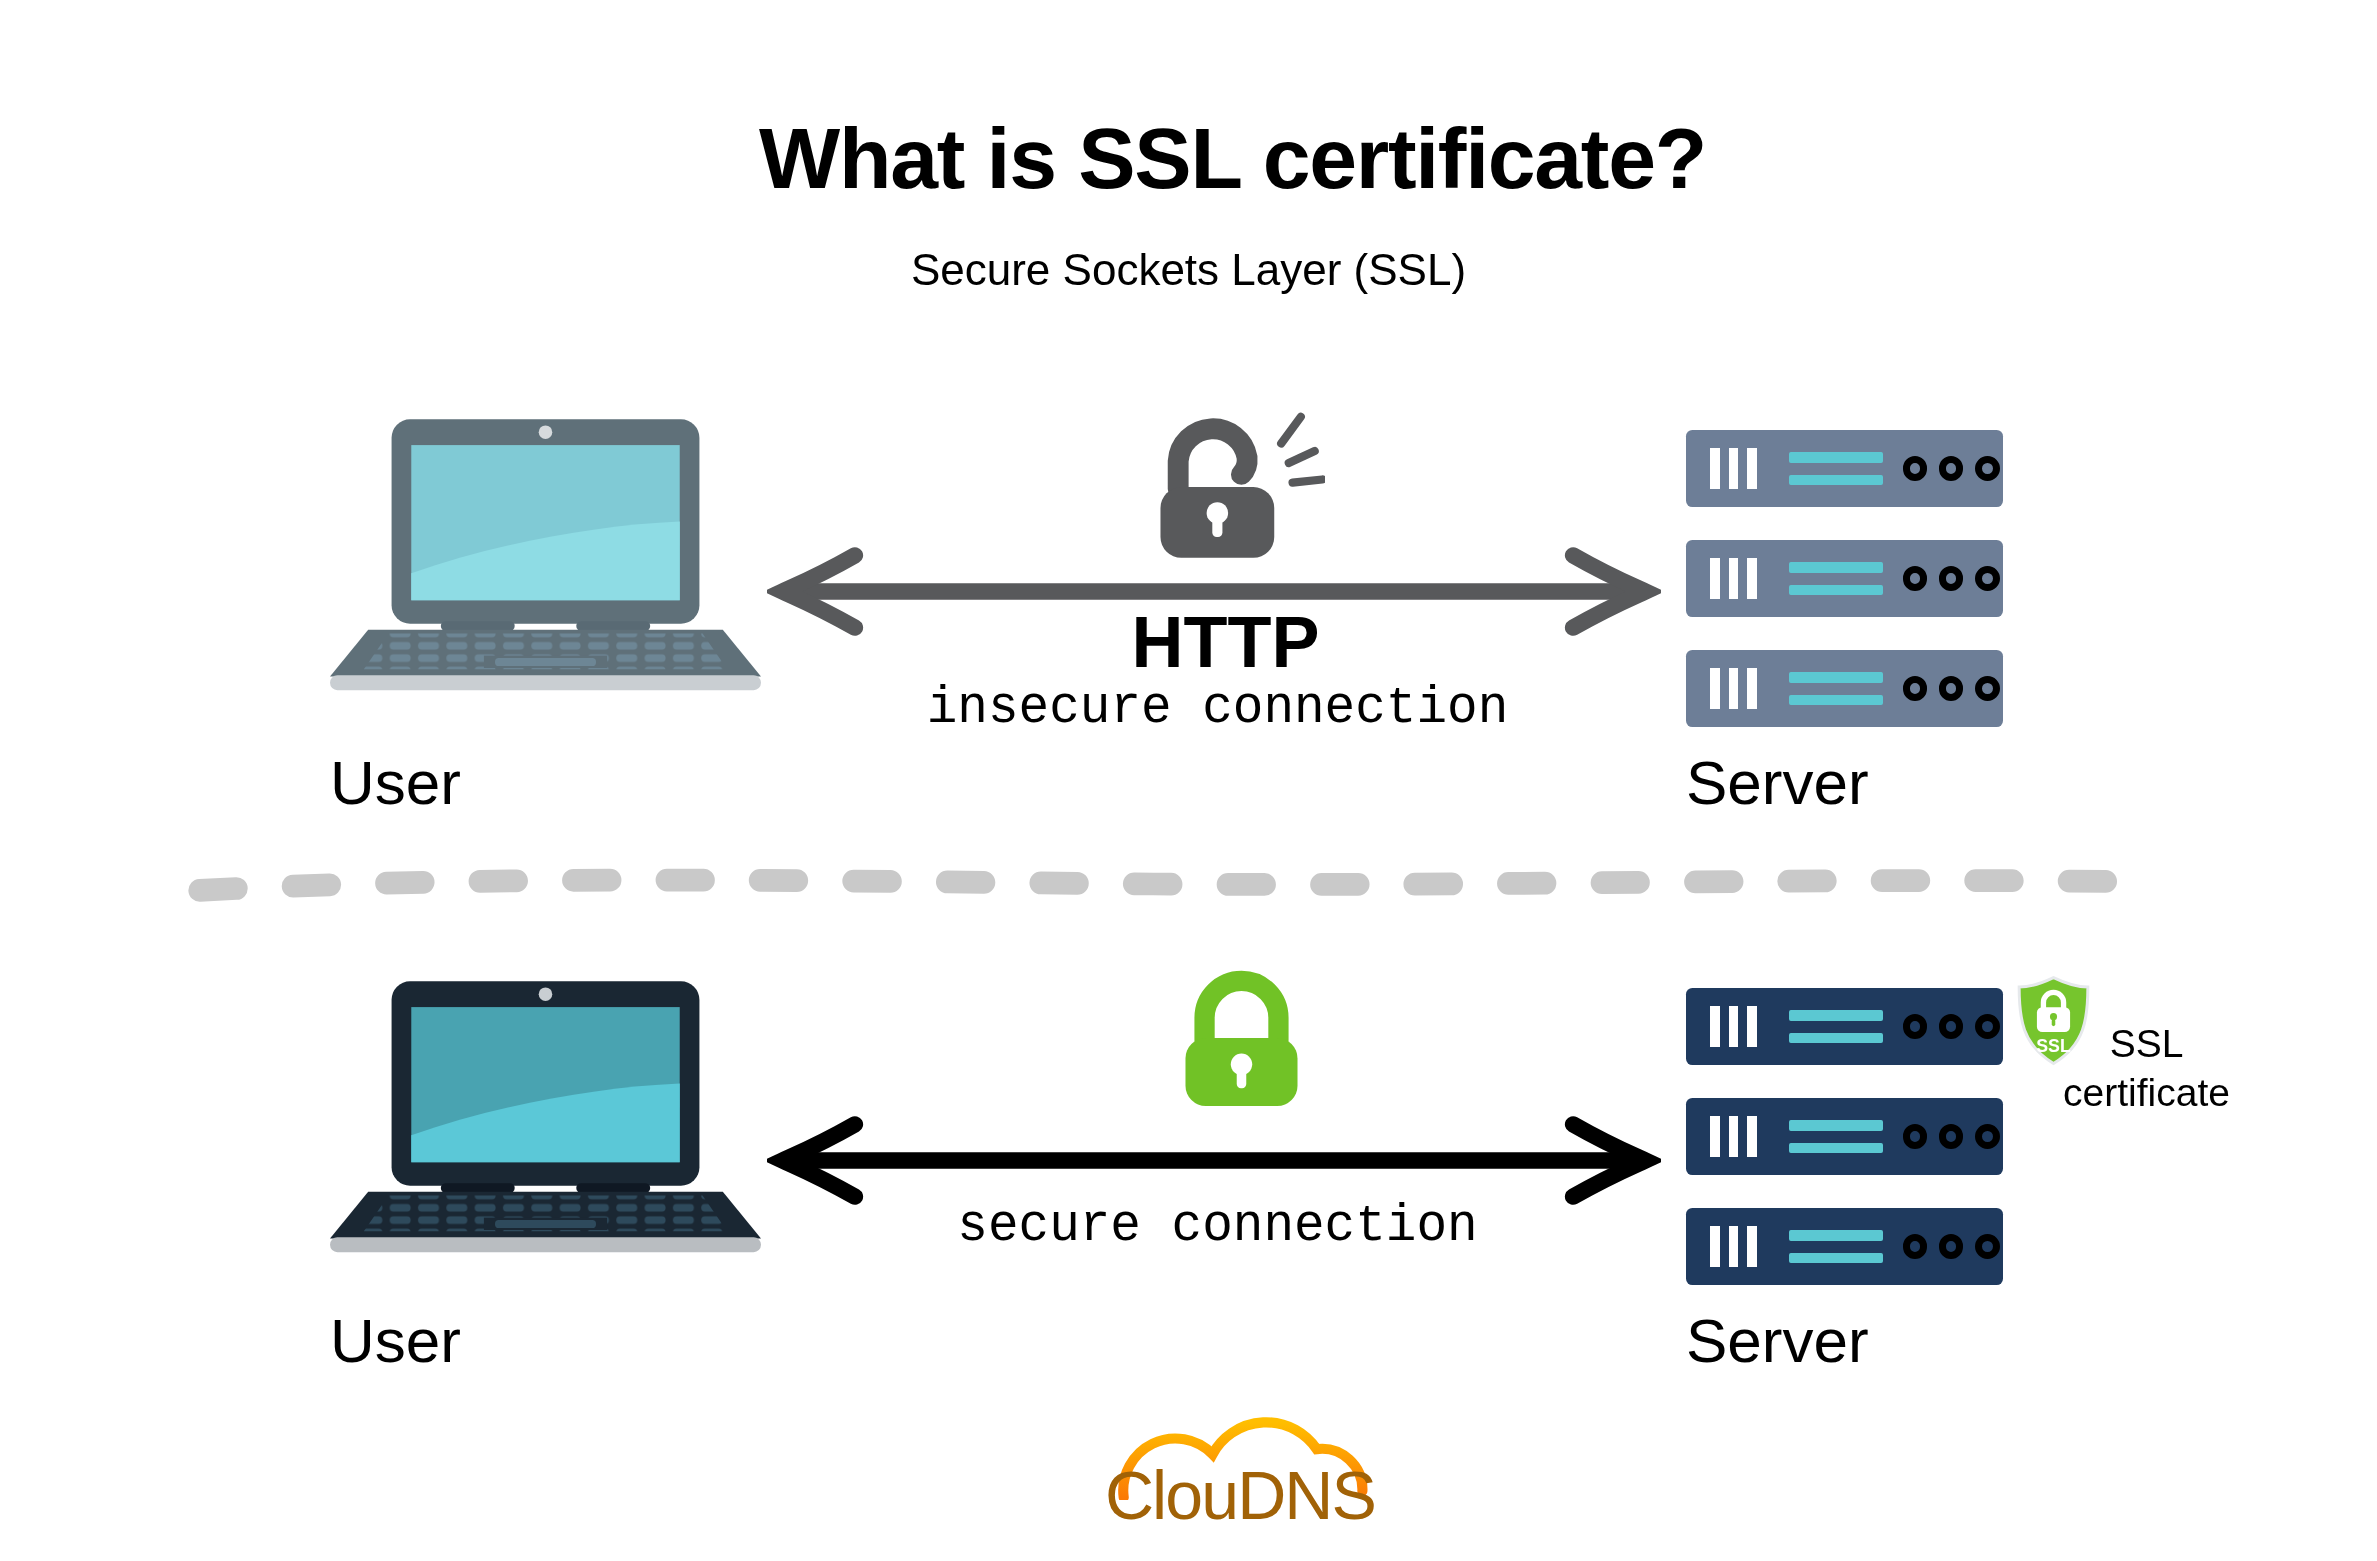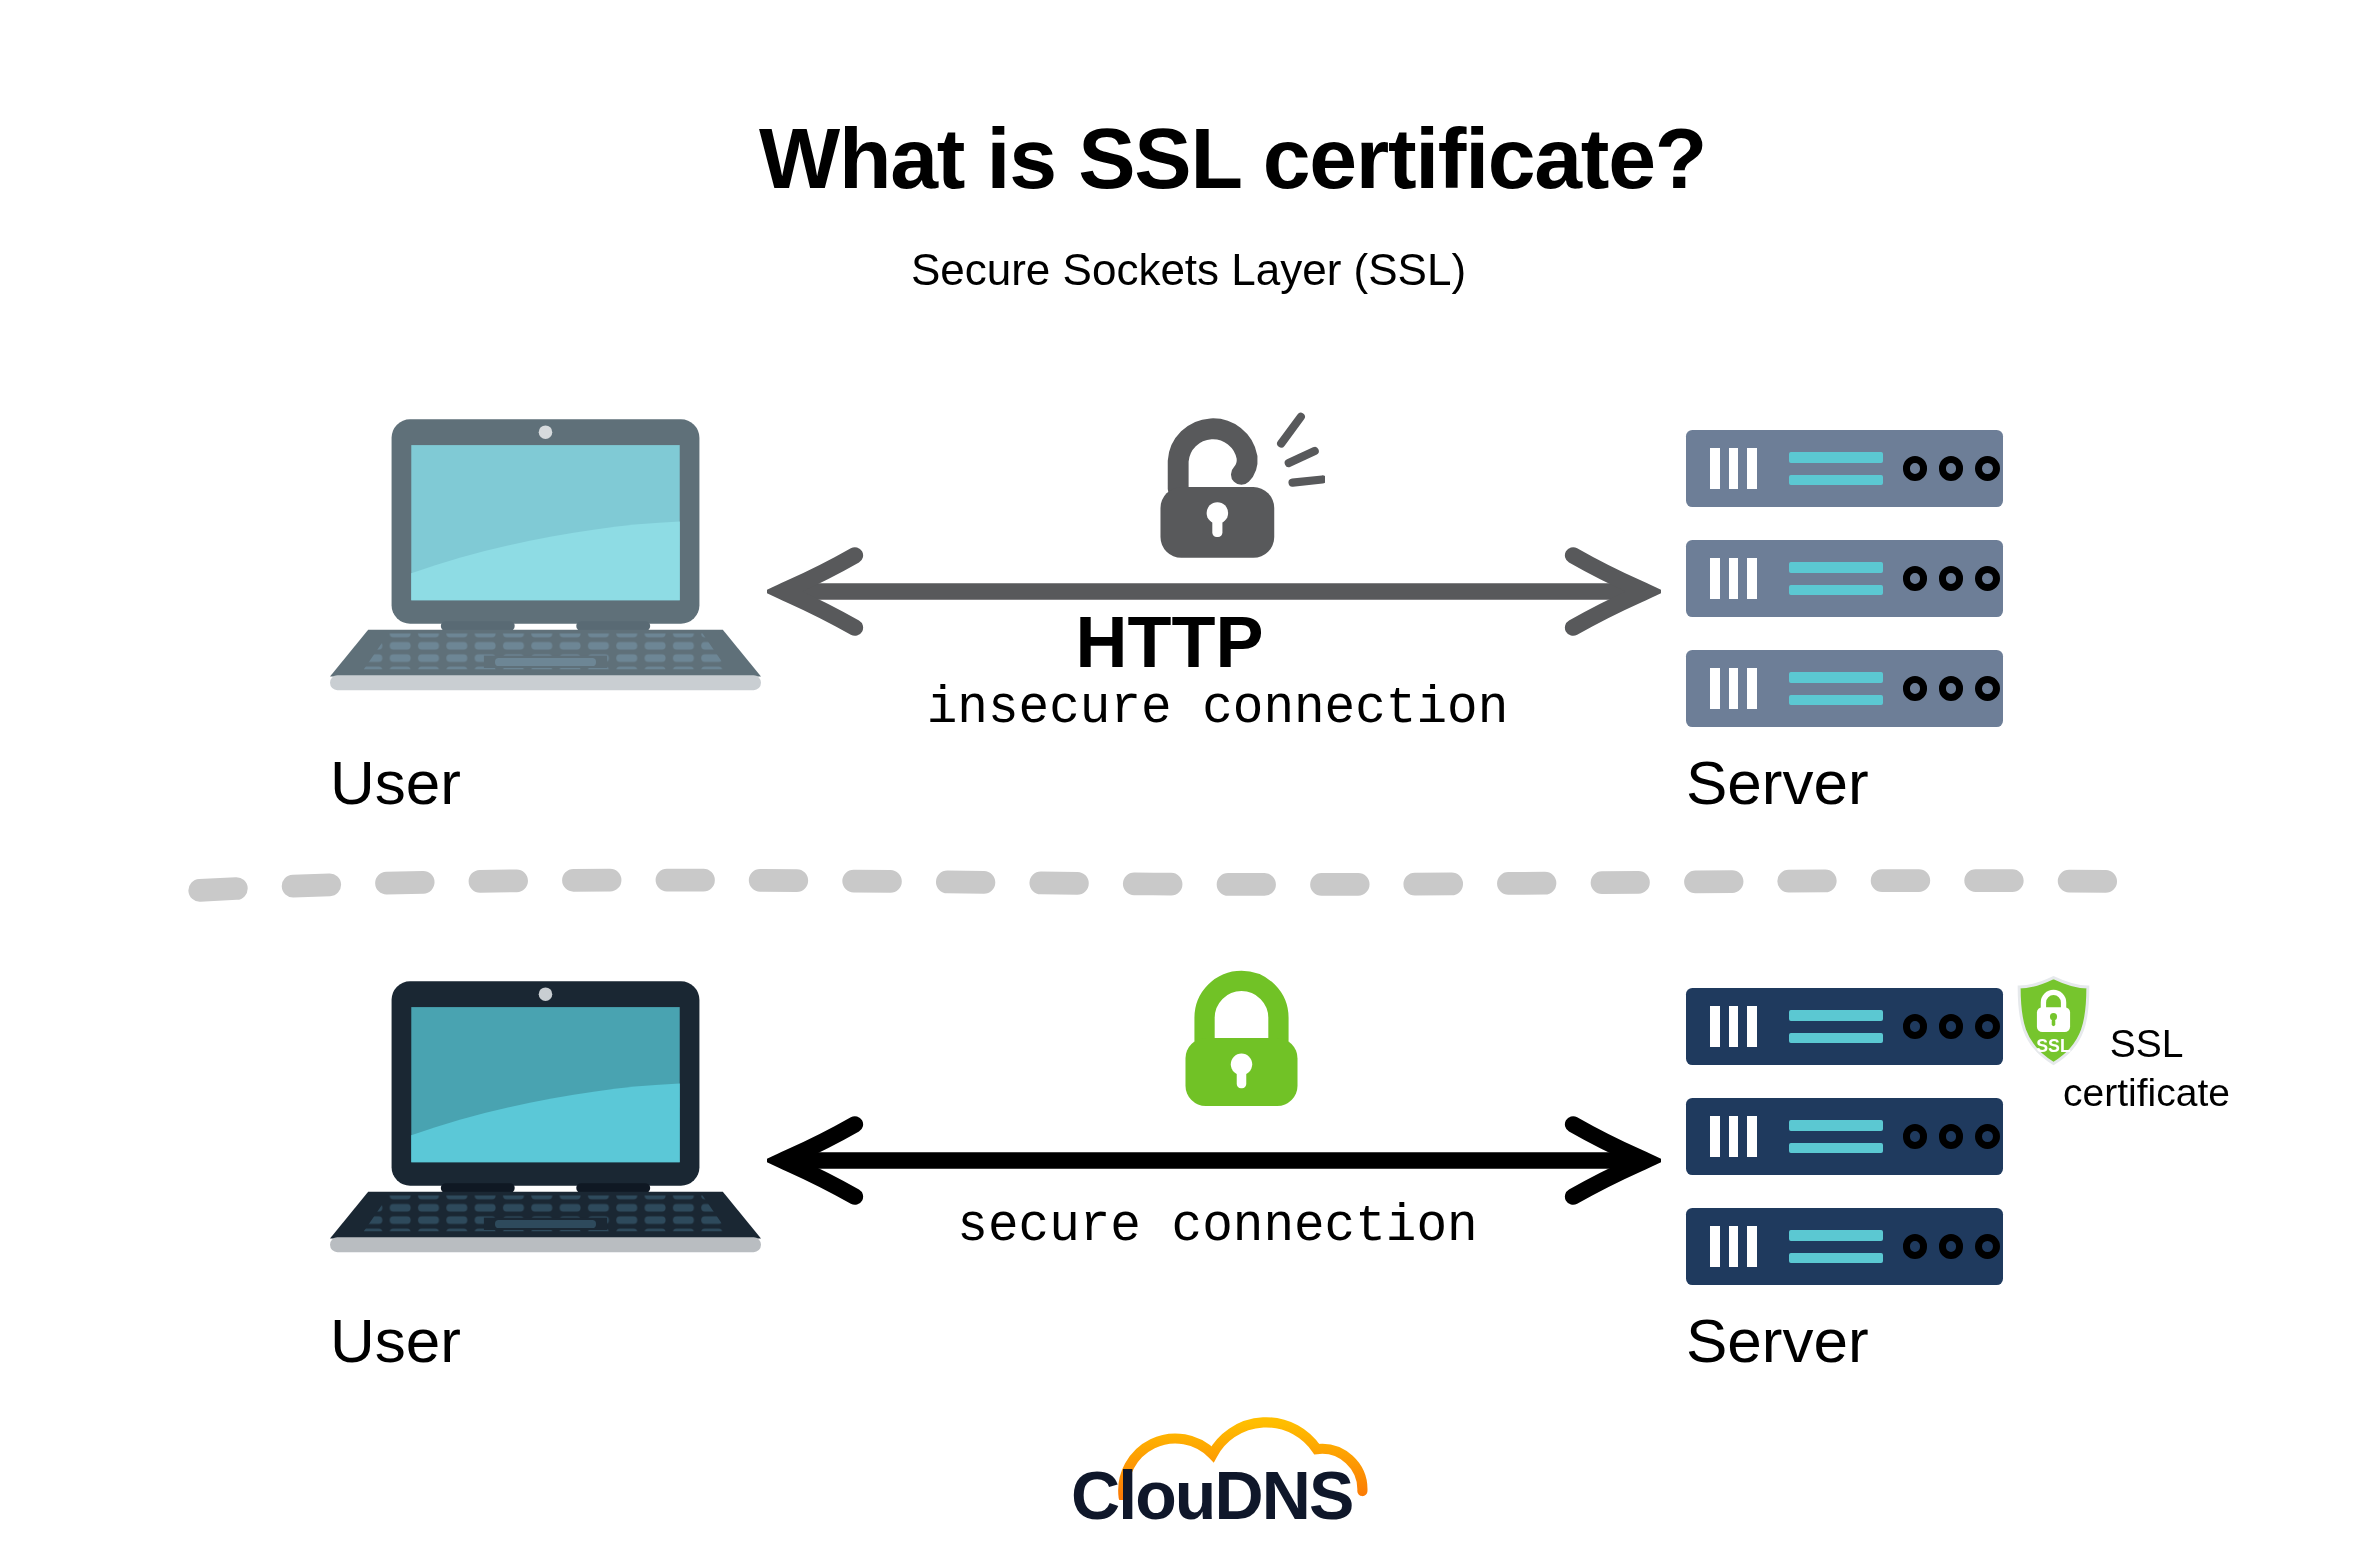--- a/index.html
+++ b/index.html
@@ -5,21 +5,21 @@
   html,body{margin:0;padding:0;background:#fff;}
   #canvas{position:relative;width:2377px;height:1562px;background:#ffffff;overflow:hidden;
           font-family:"Liberation Sans",sans-serif;color:#000;}
   #canvas svg{position:absolute;}
 
   .page-title{position:absolute;left:0;width:100%;top:109px;text-align:center;
               font-size:86px;font-weight:bold;letter-spacing:-1.3px;margin-left:44px;}
   .page-subtitle{position:absolute;left:0;width:100%;top:245px;text-align:center;font-size:44px;}
 
   .device-label{position:absolute;font-size:62px;}
-  .proto{position:absolute;left:846px;width:647px;text-align:center;font-size:72px;font-weight:bold;}
+  .proto{position:absolute;left:902px;width:647px;text-align:center;font-size:72px;font-weight:bold;}
   .conn{position:absolute;left:894px;width:647px;text-align:center;font-size:51px;font-family:Liberation Mono, monospace;}
 
   
   .server-stack{position:absolute;width:317px;display:flex;flex-direction:column;gap:33px;}
   .server-unit{height:77px;border-radius:6.3px;display:flex;align-items:center;
                padding-left:24px;box-sizing:border-box;}
   .stack-light .server-unit{background:#6d7e97;}
   .stack-dark  .server-unit{background:#1f3a5e;}
   .server-unit i{display:block;}
   .vent{display:flex;gap:9px;margin-right:32px;}
@@ -33,22 +33,22 @@
   .light-cyan{border-color:#58c2da;}
 
   
   .laptop-light{--frame:#5f7079;--screen:#80cad5;--screenLight:#8edce4;--key:#6d8695;
                 --hinge:#596a74;--edge:#c9ced2;--cam:#d6dadd;}
   .laptop-dark{--frame:#1a2733;--screen:#49a3b1;--screenLight:#5bc8d7;--key:#2e4a5c;
                --hinge:#0f1823;--edge:#b9bdc1;--cam:#c9ced2;}
 
   .cert-label{position:absolute;left:2048px;top:1019px;width:197px;text-align:center;
               font-size:39px;line-height:49px;}
-  .logo-text{position:absolute;left:1071px;top:1456px;width:304px;text-align:left;
-             font-size:68px;font-weight:bold;color:#0f172a;letter-spacing:-1.9px;}
+  .logo-text{position:absolute;left:1071px;top:1456px;width:304px;text-align:right;
+             font-size:68px;font-weight:normal;color:#a16207;letter-spacing:-1.9px;}
 </style>
 </head>
 <body>
 
 <div id="canvas">
 
   <div class="page-title">What is SSL certificate?</div>
   <div class="page-subtitle">Secure Sockets Layer (SSL)</div>
 
   <svg class="laptop-light" style="left:330px;top:418px;width:431px" viewBox="0 0 700 450">

